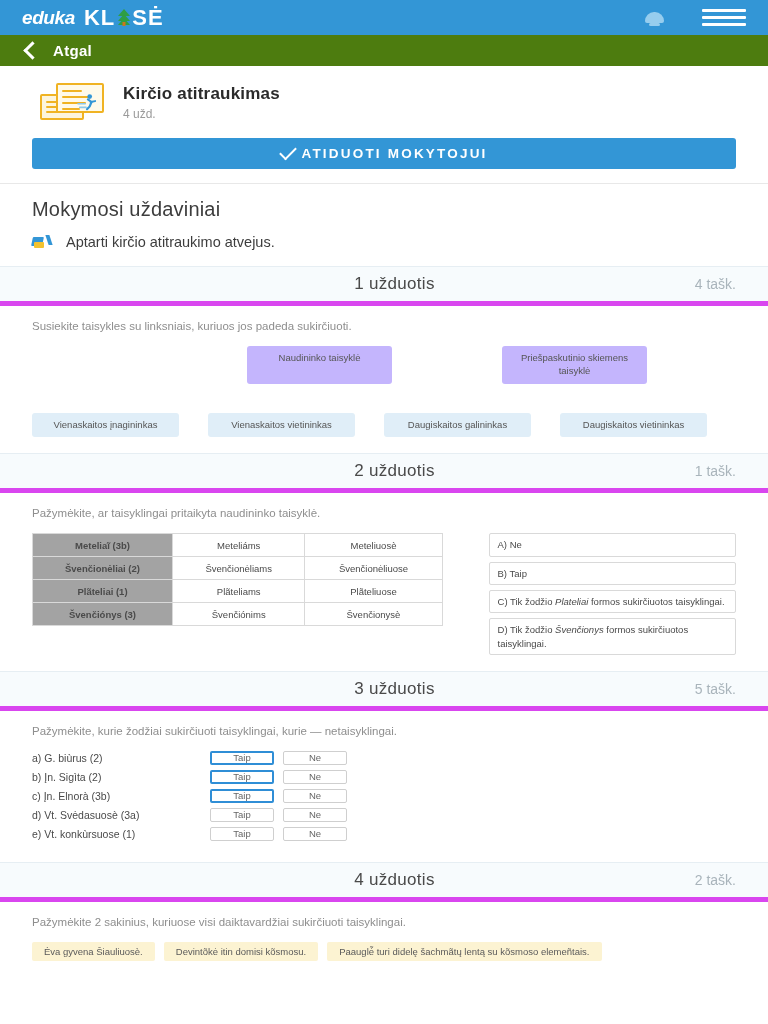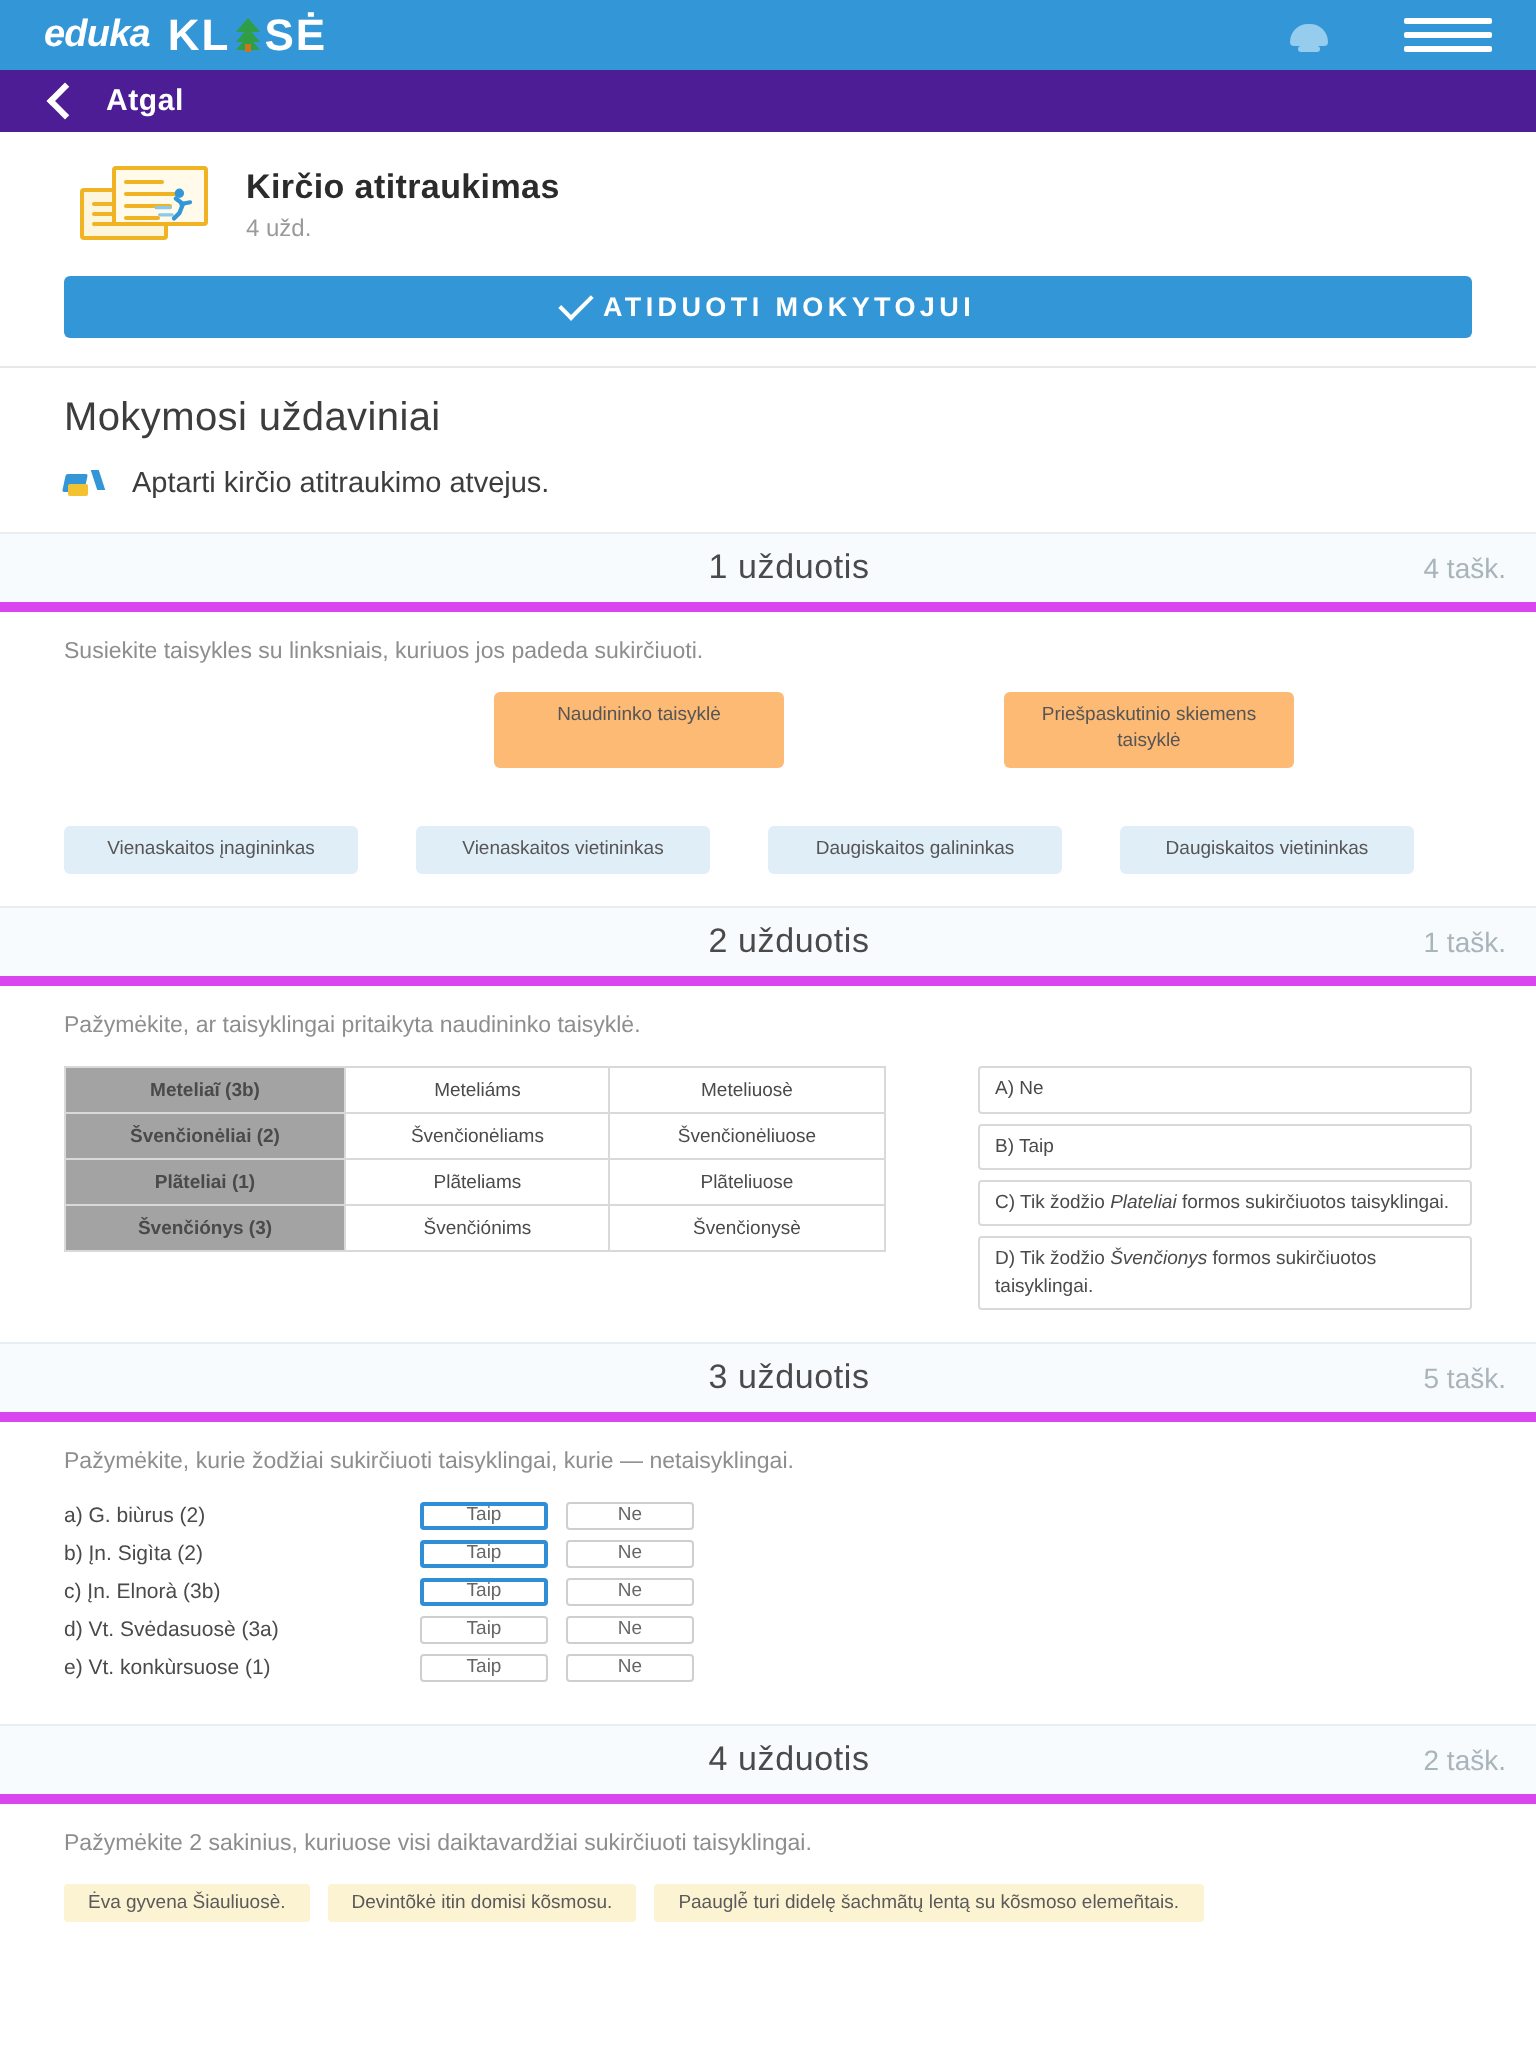--- a/index.html
+++ b/index.html
@@ -39,21 +39,21 @@
   .bell { width:19px; height:17px; position:relative; }
   .bell span { position:absolute; bottom:3px; left:0; width:19px; height:11px;
                background:#96cdee; border-radius:9px 9px 2px 2px; }
   .bell em { position:absolute; bottom:0; left:4px; width:11px; height:3px;
              background:#96cdee; border-radius:2px; }
   .burger { width:44px; display:flex; flex-direction:column; gap:4px; }
   .burger u { display:block; height:3px; background:#fff; border-radius:1px; }
 
   
   .backbar {
-    height: 31px; background:#4c1d95; display:flex; align-items:center;
+    height: 31px; background:#4d7c0f; display:flex; align-items:center;
     padding-left:22px; gap:14px;
   }
   .chev { width:13px; height:13px; border-left:3px solid #fff;
           border-bottom:3px solid #fff; transform:rotate(45deg); margin-left:4px; }
   .back-label { color:#fff; font-size:15px; font-weight:bold; letter-spacing:.3px; }
 
   
   .lesson-head { display:flex; align-items:center; gap:17px; padding:14px 22px 10px 34px; }
   .thumb { width:72px; height:44px; position:relative; flex:none; }
   .card-b, .card-f {
@@ -89,29 +89,29 @@
   .goal-check .c { position:absolute; left:4px; top:0; width:15px; height:10px;
                    border-right:4px solid #3396d6; transform:skewX(18deg); }
   .goal-text { font-size:14.5px; color:#3d3d3d; }
 
   
   .task-band {
     background:#f7fbfd; border-top:1px solid #e6eef3; border-bottom:5px solid #d946ef;
     height:40px; display:flex; align-items:center; justify-content:center; position:relative;padding-left:21px;
   }
   .task-band .t { font-size:17px; color:#4a4a4a; letter-spacing:.3px; }
-  .task-band .p { position:absolute; right:15px; font-size:14px; color:#a9b4bb; }
+  .task-band .p { position:absolute; right:32px; font-size:14px; color:#a9b4bb; }
 
   .task-body { padding:14px 32px 16px 32px; }
   .prompt { font-size:11.5px; color:#8e8e8e; margin-bottom:14px; }
 
   
   .t1-row1 { display:flex; gap:110px; padding-left:215px; }
   .tile-purple {
-    background:#fdba74; border-radius:3px; width:145px; padding:6px 4px;
+    background:#c4b5fd; border-radius:3px; width:145px; padding:6px 4px;
     text-align:center; font-size:9.5px; color:#555; line-height:1.35; cursor:pointer;
   }
   .t1-row2 { display:flex; gap:29px; margin-top:29px; }
   .tile-blue {
     background:#e0eef8; border-radius:3px; width:147px; padding:6px 4px;
     text-align:center; font-size:9.5px; color:#555; line-height:1.35; cursor:pointer;
   }
 
   
   .t2-grid { display:flex; gap:46px; align-items:flex-start; }

